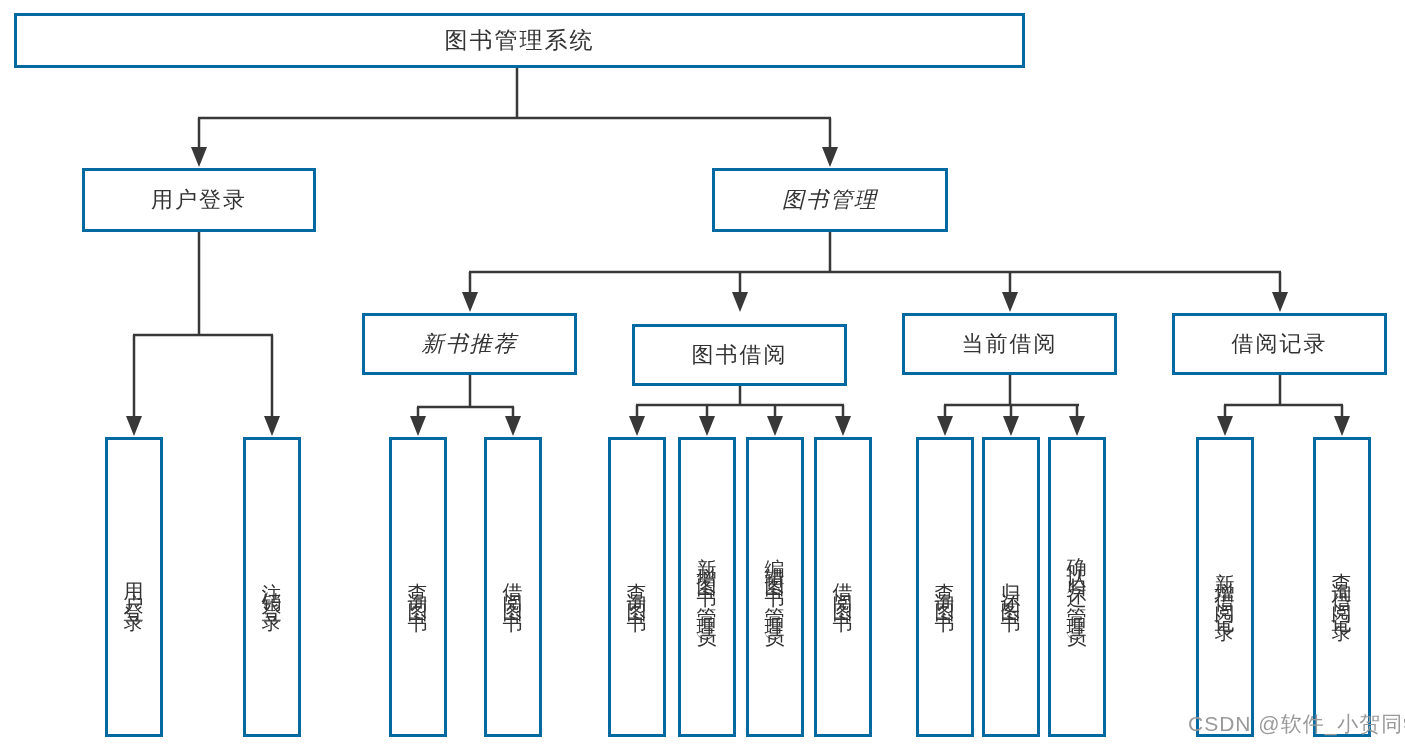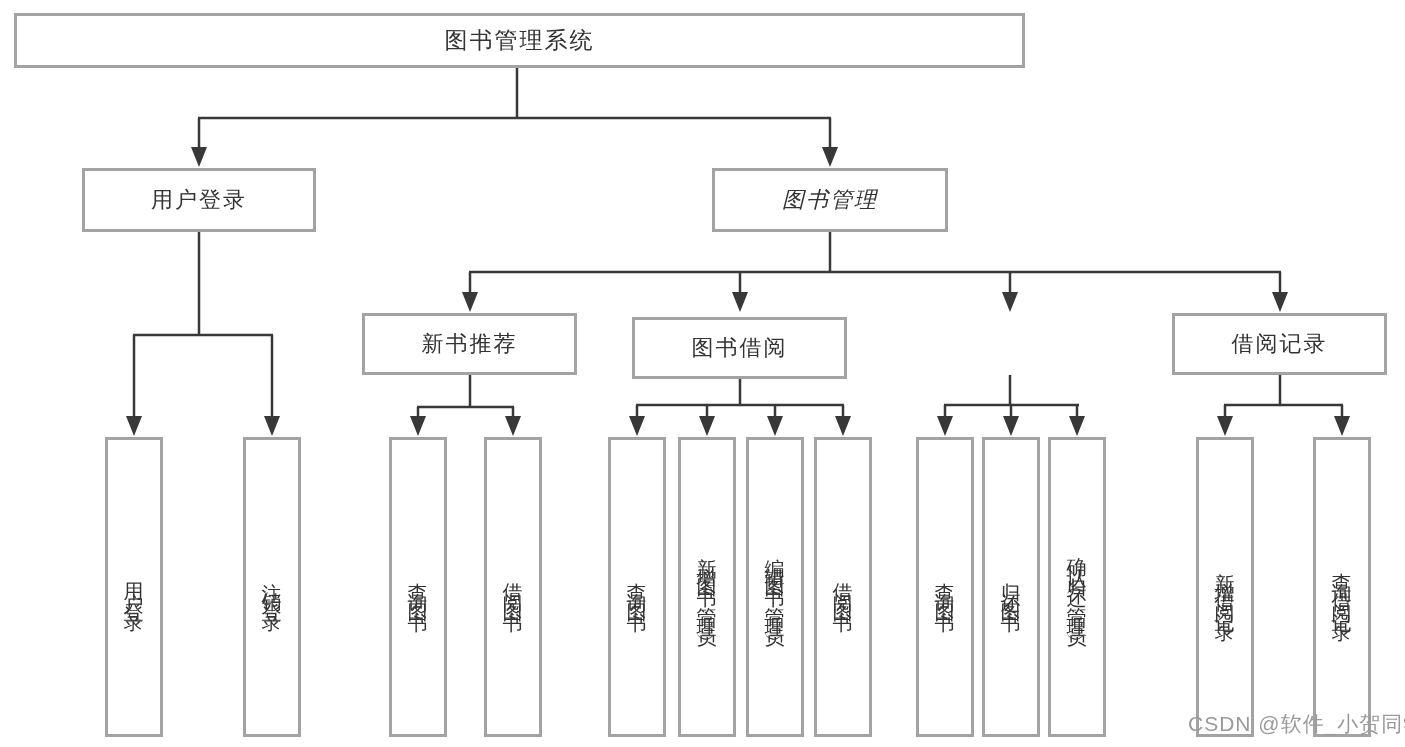--- a/index.html
+++ b/index.html
@@ -12,21 +12,21 @@
     font-family: "Liberation Sans", sans-serif;
   }
   .connectors {
     position: absolute;
     left: 0; top: 0;
     z-index: 0;
   }
   .node {
     position: absolute;
     box-sizing: border-box;
-    border: 3px solid #a3a3a3;
+    border: 3px solid #0369a1;
     background: #ffffff;
     display: flex;
     align-items: center;
     justify-content: center;
     color: #333333;
     z-index: 1;
   }
   .h-node { font-size: 22px; letter-spacing: 2px; white-space: nowrap; }
   .root-node { font-size: 23px; }
   .v-node .vtext {
@@ -116,25 +116,28 @@
     <span>图书管理系统</span>
   </div>
 
   <div class="node h-node" style="left:82px; top:168px; width:234px; height:64px;">
     <span>用户登录</span>
   </div>
   <div class="node h-node" style="left:712px; top:168px; width:236px; height:64px;font-style:italic;">
     <span>图书管理</span>
   </div>
 
-  <div class="node h-node" style="left:362px; top:313px; width:215px; height:62px;">
+  <div class="node h-node" style="left:362px; top:313px; width:215px; height:62px;font-style:italic;">
     <span>新书推荐</span>
   </div>
-  <div class="node h-node" style="left:632px; top:317px; width:215px; height:62px;">
+  <div class="node h-node" style="left:632px; top:324px; width:215px; height:62px;">
     <span>图书借阅</span>
+  </div>
+  <div class="node h-node" style="left:902px; top:313px; width:215px; height:62px;">
+    <span>当前借阅</span>
   </div>
   <div class="node h-node" style="left:1172px; top:313px; width:215px; height:62px;text-align:center;">
     <span>借阅记录</span>
   </div>
 
   <div class="node v-node" style="left:105px; top:437px; width:58px; height:300px;">
     <span class="vtext">用户登录</span>
   </div>
   <div class="node v-node" style="left:243px; top:437px; width:58px; height:300px;">
     <span class="vtext">注销登录</span>

